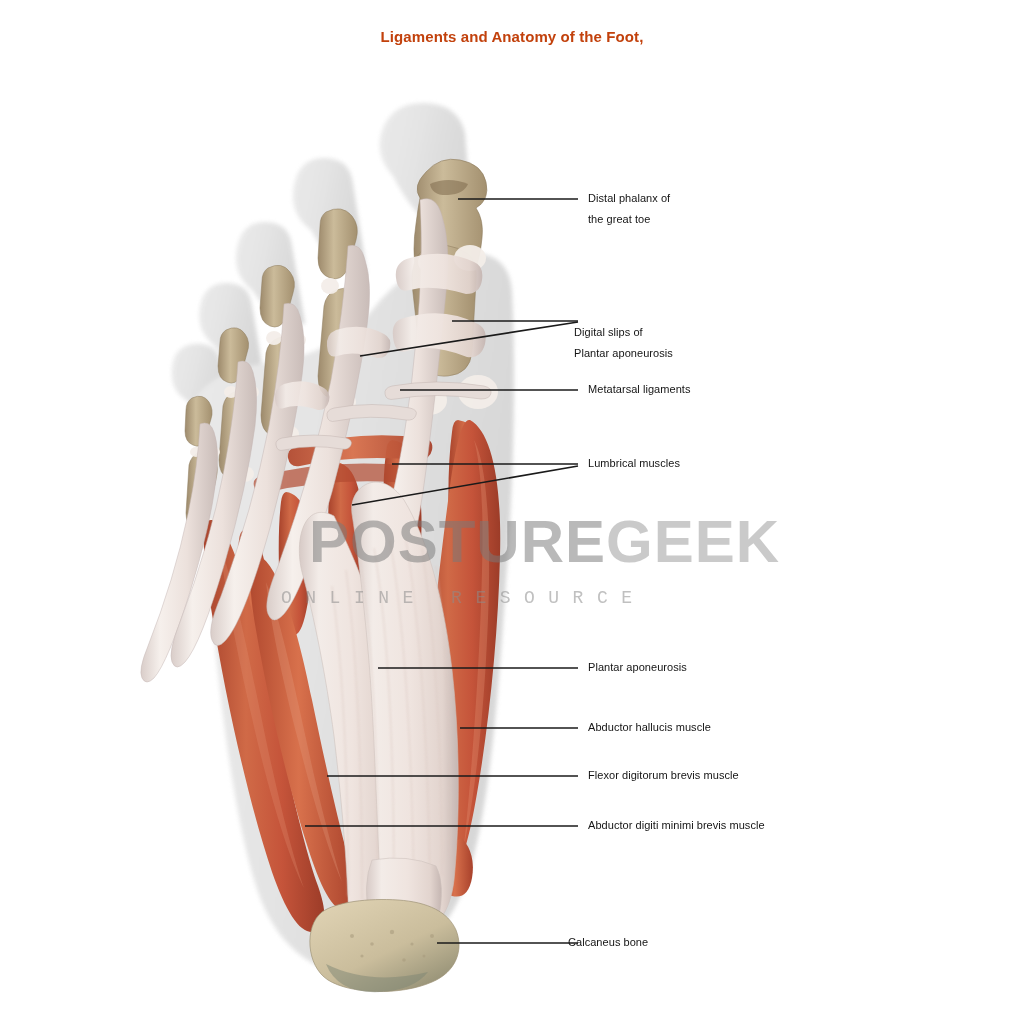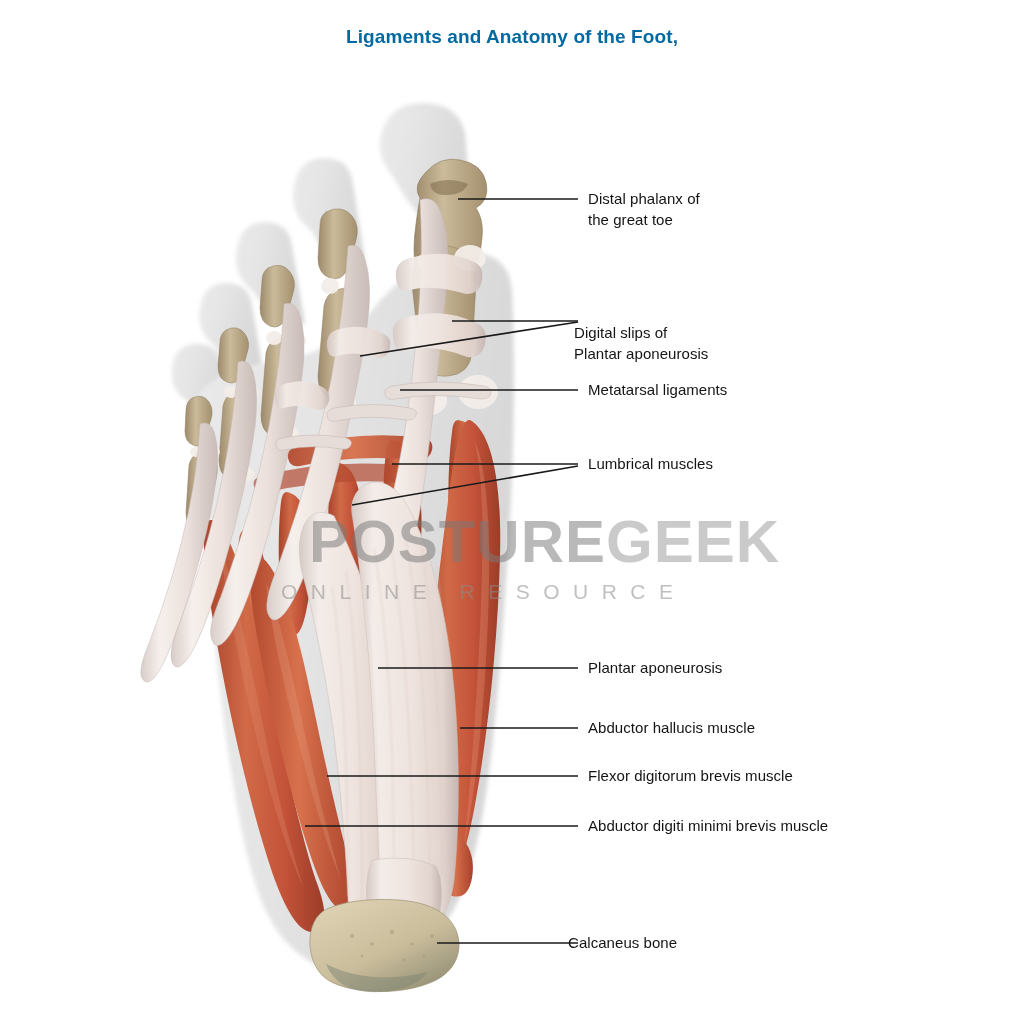--- a/index.html
+++ b/index.html
@@ -16,54 +16,55 @@
     position:absolute;inset:0;
     width:1024px;height:1024px;
   }
   .title-block{
     position:absolute;
     left:0;right:0;top:26px;
     text-align:center;
     pointer-events:none;
   }
   .title-line{
-    font-size:19px;
+    font-size:15px;
     font-weight:bold;
-    color:#0369a1;
+    color:#c2410c;
     line-height:21px;
     letter-spacing:0.1px;
   }
   .callout{
     position:absolute;
-    font-size:15px;
+    font-size:11px;
     color:#141414;
     line-height:21px;
     white-space:pre-line;
     letter-spacing:0.05px;
   }
   .watermark{
     position:absolute;
     pointer-events:none;
     user-select:none;
   }
   .wm-main{
     font-size:60px;
     letter-spacing:1px;
     line-height:60px;
     white-space:nowrap;
   }
   .wm-bold{ font-weight:bold; color:rgba(120,120,120,0.52);margin-left:31px; }
   .wm-light{ font-weight:700; color:rgba(150,150,150,0.50); }
   .wm-sub{
-    font-size:21px;
+    font-size:18px;
     letter-spacing:13.5px;
     color:rgba(140,140,140,0.55);
     white-space:nowrap;
-    margin-top:8px;
+    margin-top:16px;
     padding-left:3px;
+    font-family:Liberation Mono, monospace;
   }
   svg{display:block;}
 </style>
 </head>
 <body>
 
 <div class="title-block">
   <div class="title-line">Ligaments and Anatomy of the Foot,</div>
 </div>
 

